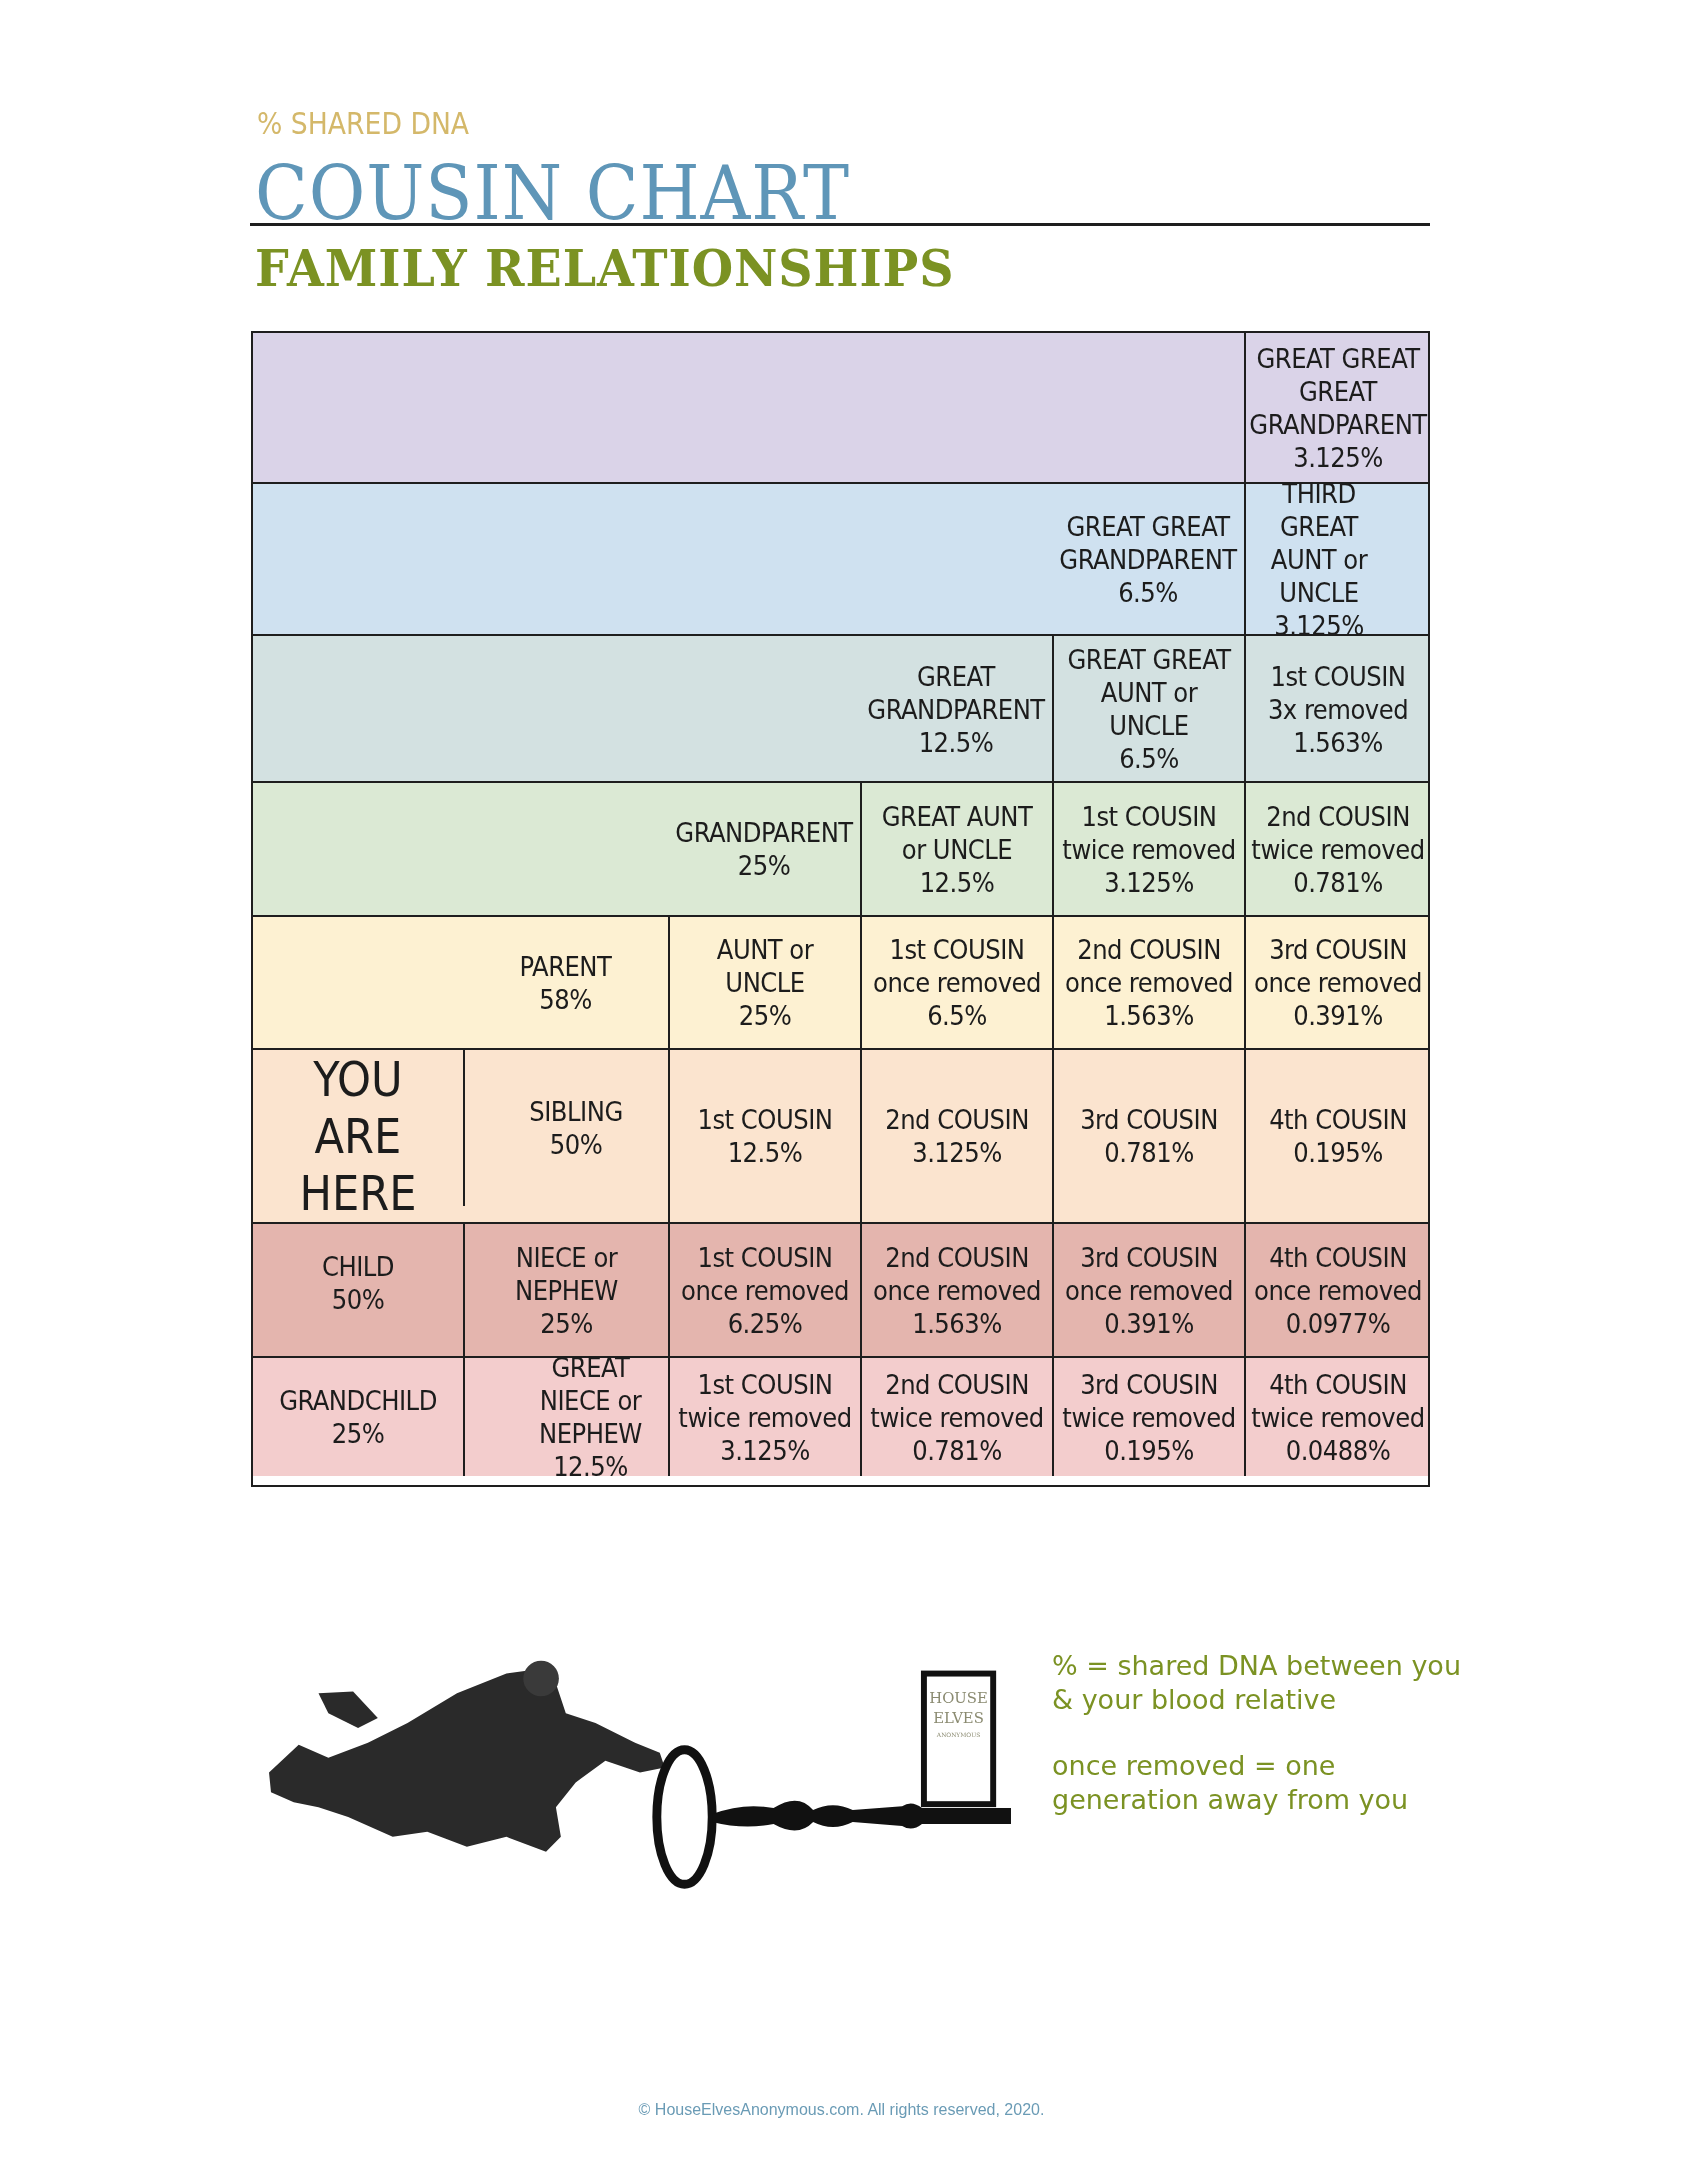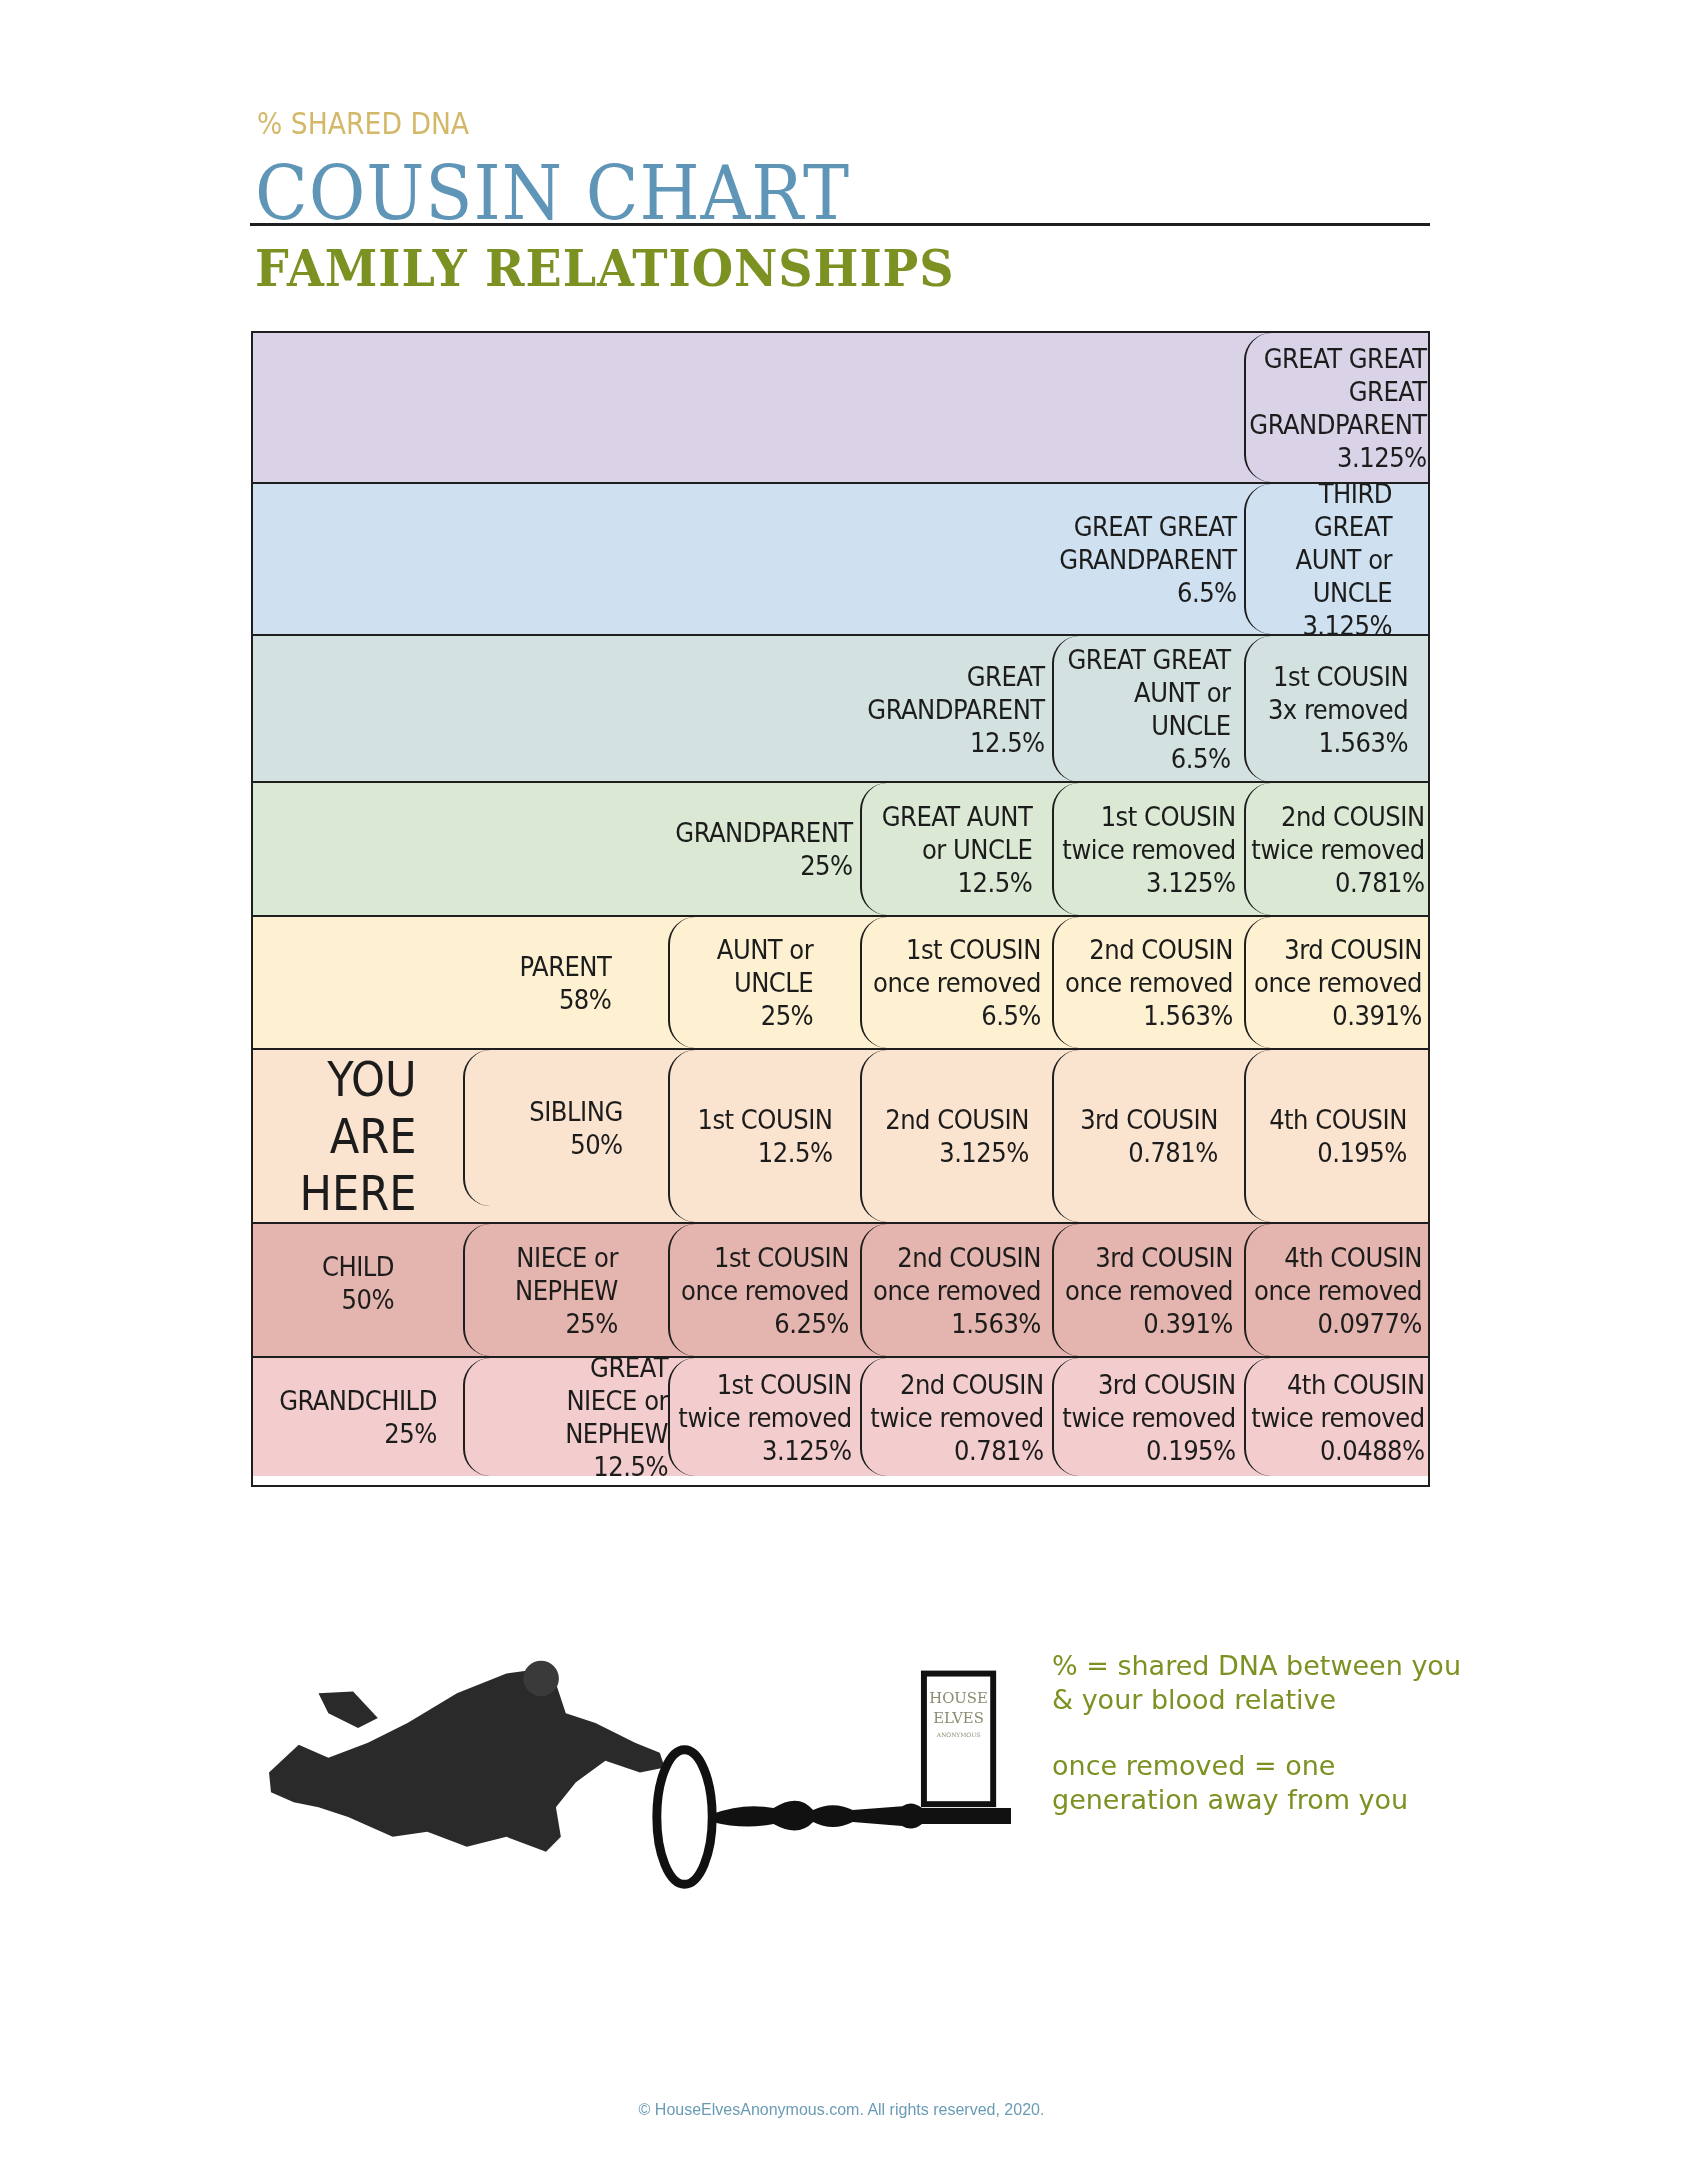--- a/index.html
+++ b/index.html
@@ -11,22 +11,22 @@
   #title { left:255px; top:156px; font-family:"DejaVu Serif", serif; font-size:75px; color:#5f96b8;
            font-weight:normal; letter-spacing:1px; line-height:75px; transform:scaleX(0.92); transform-origin:left top; }
   #rule { left:250px; top:223px; width:1180px; height:3px; background:#1e1e1e; }
   #heading { left:255px; top:242px; font-family:"DejaVu Serif", serif; font-size:50px; font-weight:bold;
              color:#7b9223; line-height:53px; letter-spacing:1px; transform:scaleX(0.95); transform-origin:left top; }
 
   #chart { left:251px; top:331px; width:1179px; height:1156px; border:2px solid #1e1e1e; box-sizing:border-box; }
   .row { position:absolute; left:0; width:100%; box-sizing:border-box; border-top:2px solid #1e1e1e; }
   .row.first { border-top:none; }
   .cell { position:absolute; top:0; bottom:0; box-sizing:border-box; display:flex; align-items:center;
-          justify-content:center; text-align:right; color:#1c1c1c; font-size:27px; line-height:33px;
-          font-family:"DejaVu Sans Condensed","DejaVu Sans", sans-serif; font-weight:normal; letter-spacing:-0.5px;border-radius:27px; }
+          justify-content:center; text-align:center; color:#1c1c1c; font-size:27px; line-height:33px;
+          font-family:"DejaVu Sans Condensed","DejaVu Sans", sans-serif; font-weight:normal; letter-spacing:-0.5px; }
   .cell.bl { border-left:2px solid #1e1e1e; }
   .cell .txt { white-space:pre-line; }
   .you { font-size:48px; line-height:57px; letter-spacing:0; }
 
   #legend { left:1052px; top:1649px; color:#7b9223; font-size:27px; line-height:34px; font-family:"DejaVu Sans", sans-serif; }
   #legend p { margin:0 0 32px 0; white-space:pre-line; }
   #footer { left:0; width:1683px; top:2101px; text-align:center; font-family:"Liberation Sans", sans-serif;
             font-size:16px; color:#6a9bb5; }
   #illustration { left:259px; top:1634px; width:762px; height:277px; }
 </style>

